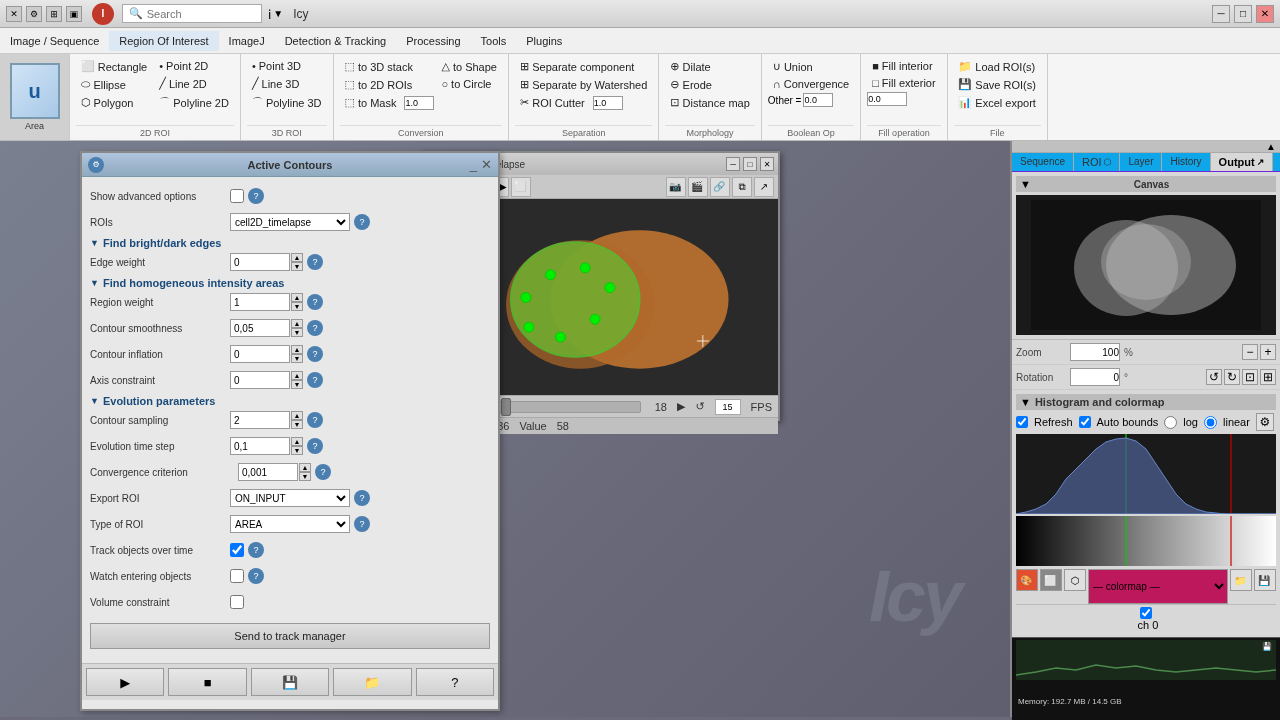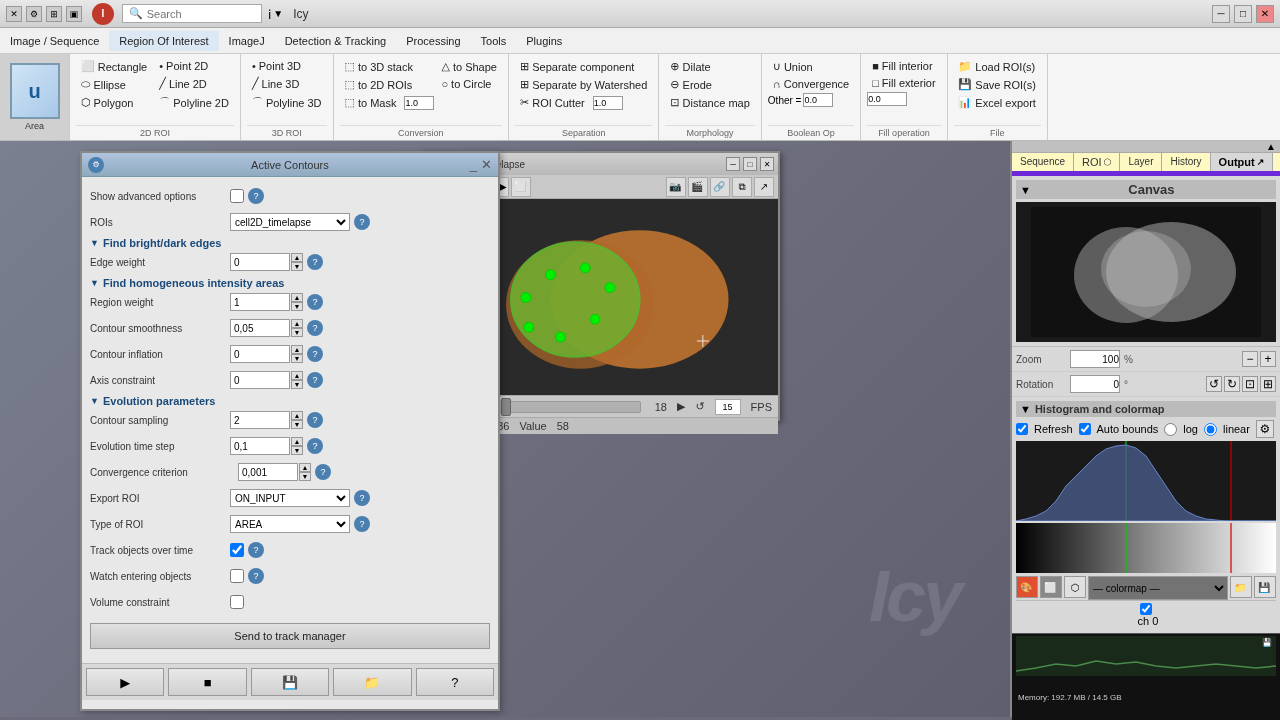--- a/index.html
+++ b/index.html
@@ -113,21 +113,21 @@
     }
     .panel-titlebar {
       height: 24px;
       background: linear-gradient(to bottom, #b0c4de, #8faabf);
       display: flex;
       align-items: center;
       padding: 0 6px;
       border-bottom: 1px solid #7799aa;
     }
     .panel-icon { width: 16px; height: 16px; background: #4a7fb0; border-radius: 50%; margin-right: 6px; display: flex; align-items: center; justify-content: center; color: white; font-size: 8px; }
-    .panel-title { font-size: 11px; font-weight: normal; color: #333; flex: 1; text-align: center; }
+    .panel-title { font-size: 11px; font-weight: bold; color: #333; flex: 1; text-align: center; }
     .panel-close { cursor: pointer; font-size: 13px; color: #555; }
     .panel-min { cursor: pointer; font-size: 13px; color: #555; margin-right: 4px; }
 
     .panel-body { padding: 8px; }
     .panel-row {
       display: flex;
       align-items: center;
       margin-bottom: 4px;
       min-height: 22px;
     }
@@ -304,38 +304,38 @@
       right: 0;
       top: 0;
       bottom: 0;
       background: #d8d8d8;
       border-left: 2px solid #888;
       display: flex;
       flex-direction: column;
     }
     .right-tabs {
       display: flex;
-      background: #fef9c3;
-      border-bottom: 5px solid #6d28d9;
+      background: #0ea5e9;
+      border-bottom: 1px solid #6d28d9;
     }
     .right-tab {
       padding: 3px 8px;
       font-size: 10px;
       cursor: pointer;
       border-right: 1px solid #aaa;
       color: #333;
     }
     .right-tab.active { background: #d8d8d8; font-weight: bold; color: #000; }
     .canvas-section {
       padding: 4px;
       border-bottom: 1px solid #bbb;
     }
     .canvas-title {
       text-align: center;
-      font-size: 13px;
+      font-size: 10px;
       font-weight: bold;
       color: #333;
       margin-bottom: 4px;
       background: #c8c8c8;
       padding: 2px;
     }
     .canvas-preview {
       width: 100%;
       height: 140px;
       background: #1a1a1a;
@@ -369,21 +369,21 @@
     }
     .hist-gradient-section {
       width: 100%;
       height: 50px;
       background: linear-gradient(to right, #000, #888, #fff);
       margin-top: 2px;
       position: relative;
     }
     .color-tools { display: flex; gap: 2px; margin-top: 3px; }
     .color-btn { width: 22px; height: 22px; border: 1px solid #999; background: #e0e0e0; display: flex; align-items: center; justify-content: center; font-size: 10px; cursor: pointer; }
-    .colormap-select { flex: 1; height: 24px; border: 1px solid #999; background: #737373; font-size: 10px; }
+    .colormap-select { flex: 1; height: 35px; border: 1px solid #999; background: #be185d; font-size: 10px; }
     .ch-row { display: flex; align-items: center; padding: 2px 4px; font-size: 10px; border-top: 1px solid #bbb; flex-direction: column; }
 
     
     .icy-watermark {
       position: absolute;
       bottom: 80px;
       right: 320px;
       font-size: 72px;
       font-weight: bold;
       color: rgba(180, 190, 200, 0.2);

